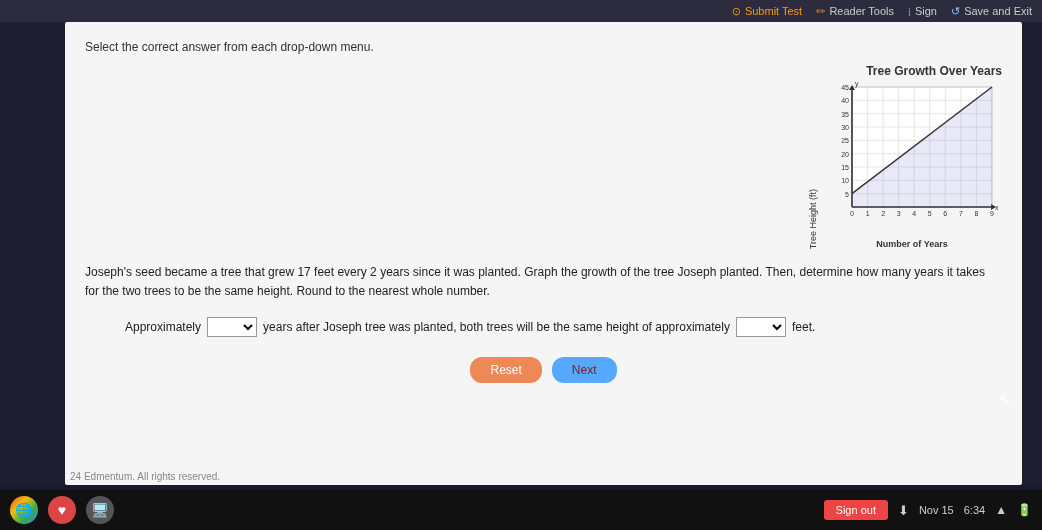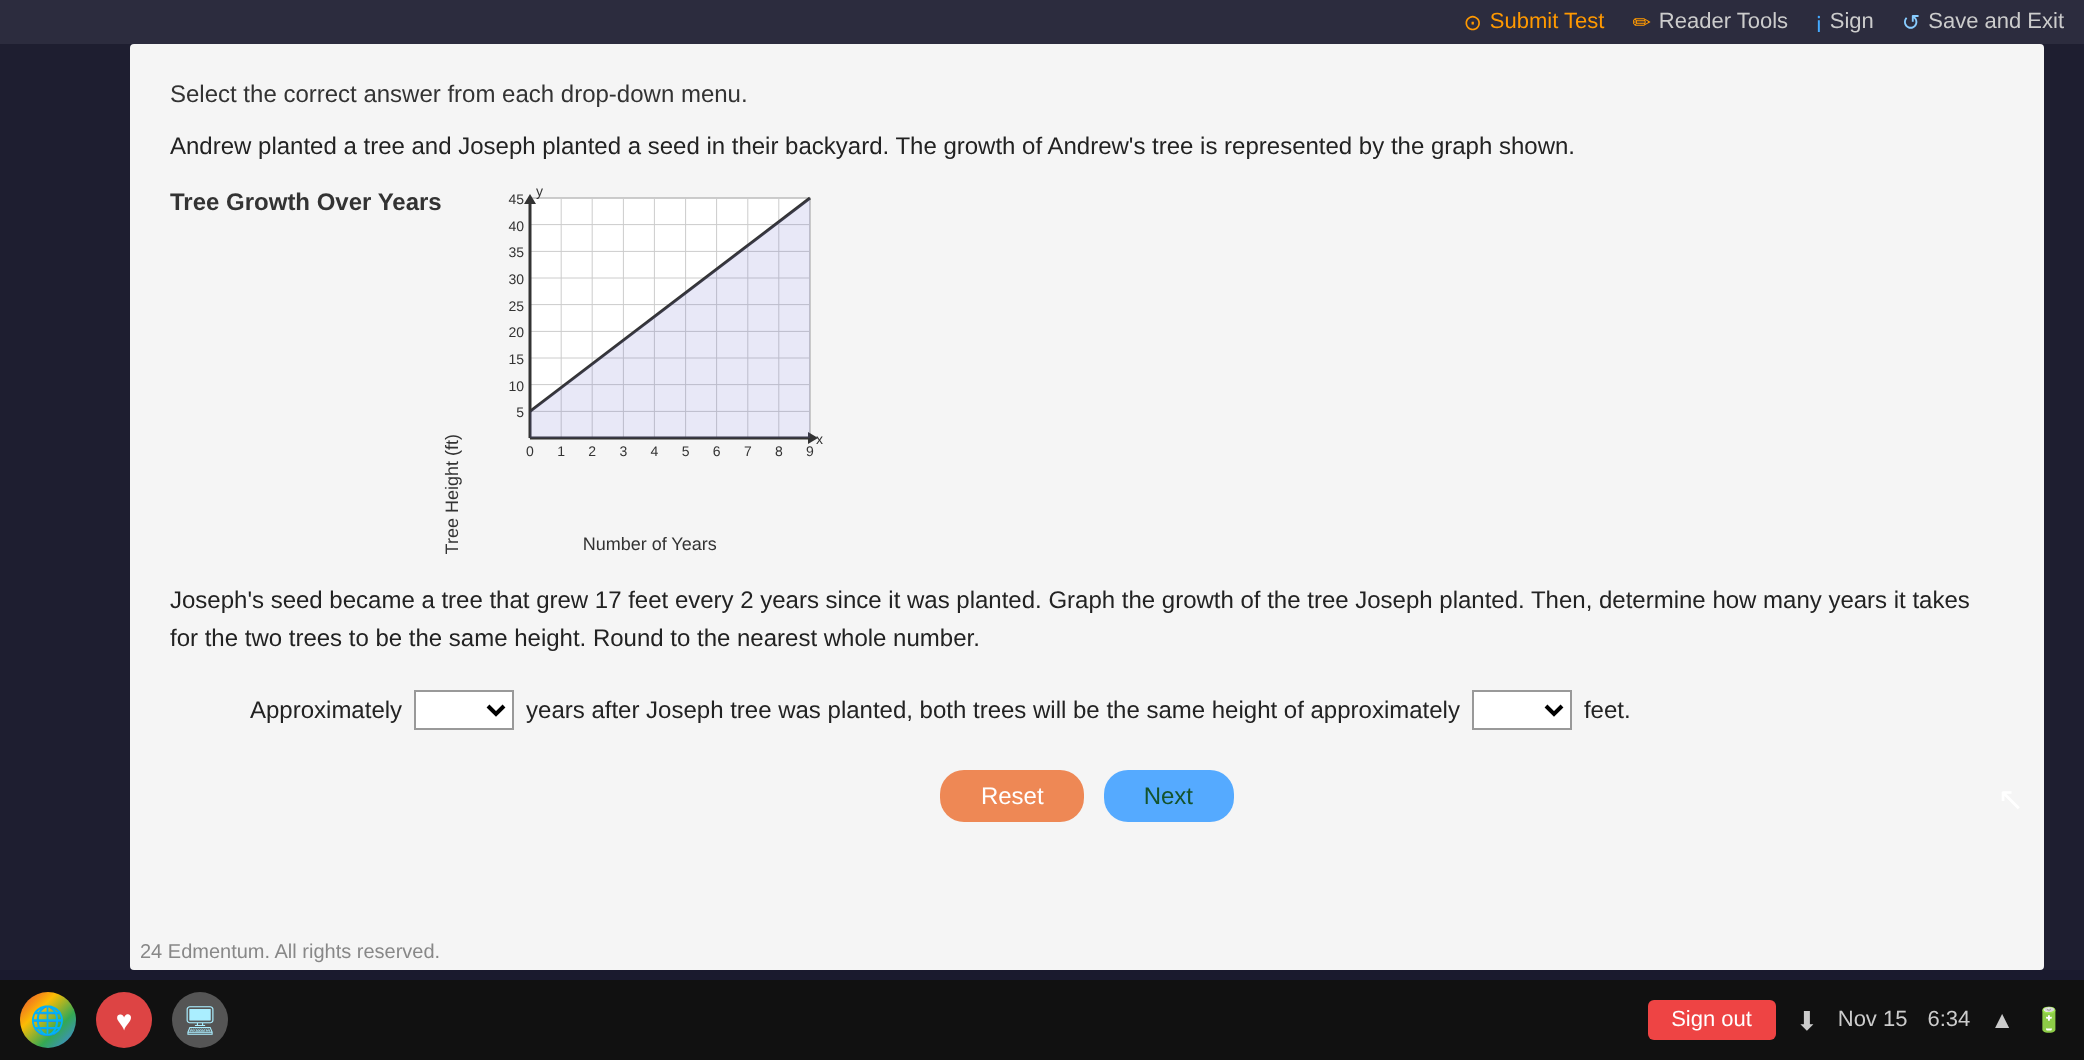--- a/index.html
+++ b/index.html
@@ -73,22 +73,22 @@
 
     .question-text {
       font-size: 12px;
       color: #222;
       margin-bottom: 12px;
       line-height: 1.5;
     }
 
     .graph-container {
       display: flex;
-      flex-direction: row;
-      align-items: flex-start;
+      flex-direction: column;
+      align-items: flex-end;
       margin-bottom: 14px;
     }
 
     .graph-title {
       font-size: 12px;
       font-weight: bold;
       color: #333;
       margin-bottom: 4px;
     }
 
@@ -111,21 +111,22 @@
     }
 
     .graph-svg {
       display: block;
     }
 
     .x-label {
       font-size: 9px;
       color: #333;
       text-align: center;
-      margin-top: 18px;
+      margin-top: 2px;
+      font-weight: bold;
     }
 
     .follow-up {
       font-size: 12px;
       color: #222;
       line-height: 1.6;
       margin-bottom: 16px;
     }
 
     .answer-row {
@@ -160,21 +161,21 @@
       color: white;
       border: none;
       padding: 6px 20px;
       font-size: 12px;
       border-radius: 12px;
       cursor: pointer;
     }
 
     .btn-next {
       background: #5af;
-      color: #14532d;
+      color: #7f1d1d;
       border: none;
       padding: 6px 20px;
       font-size: 12px;
       border-radius: 12px;
       cursor: pointer;
     }
 
     
     .footer-left {
       position: absolute;
@@ -293,21 +294,20 @@
     <span class="icon-save">↺</span>
     <span>Save and Exit</span>
   </span>
 </div>
 
 <div class="side-left"></div>
 <div class="side-right"></div>
 
 <div class="main-content">
   <p class="instruction">Select the correct answer from each drop-down menu.</p>
-  <p class="question-text">Andrew planted a tree and Joseph planted a seed in their backyard. The growth of Andrew's tree is represented by the graph shown.</p>
 
   <div class="graph-container">
     <div class="graph-title">Tree Growth Over Years</div>
     <div class="graph-area">
       <div class="y-label">Tree Height (ft)</div>
       <div class="graph-wrap">
         <svg class="graph-svg" width="180" height="155">
 
           <rect x="30" y="5" width="140" height="120" fill="white" stroke="#999" stroke-width="0.5"></rect>
 

